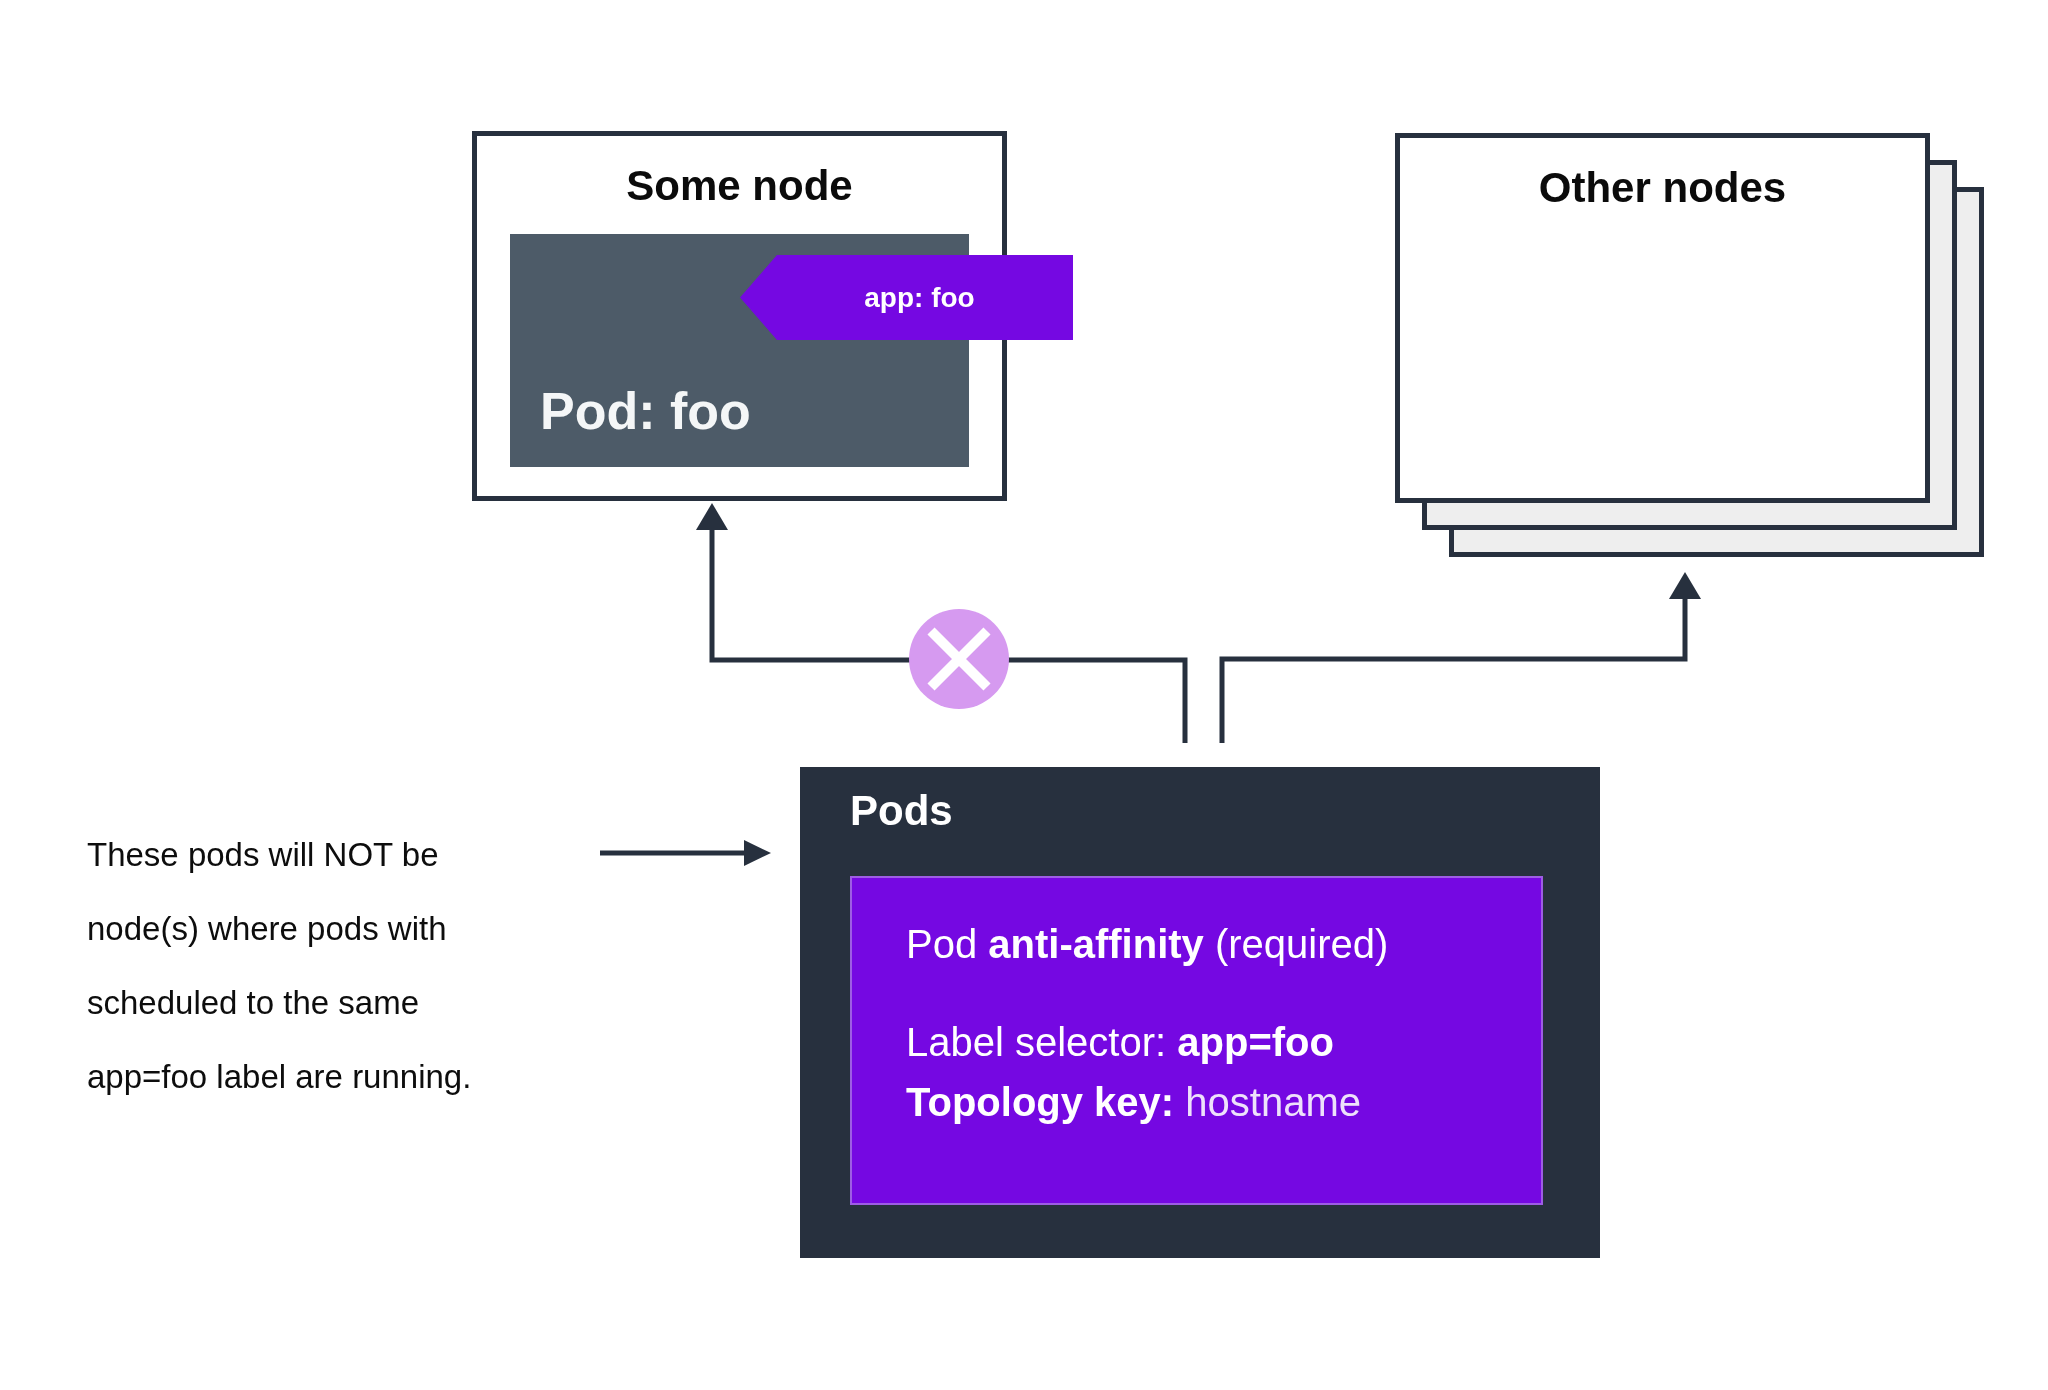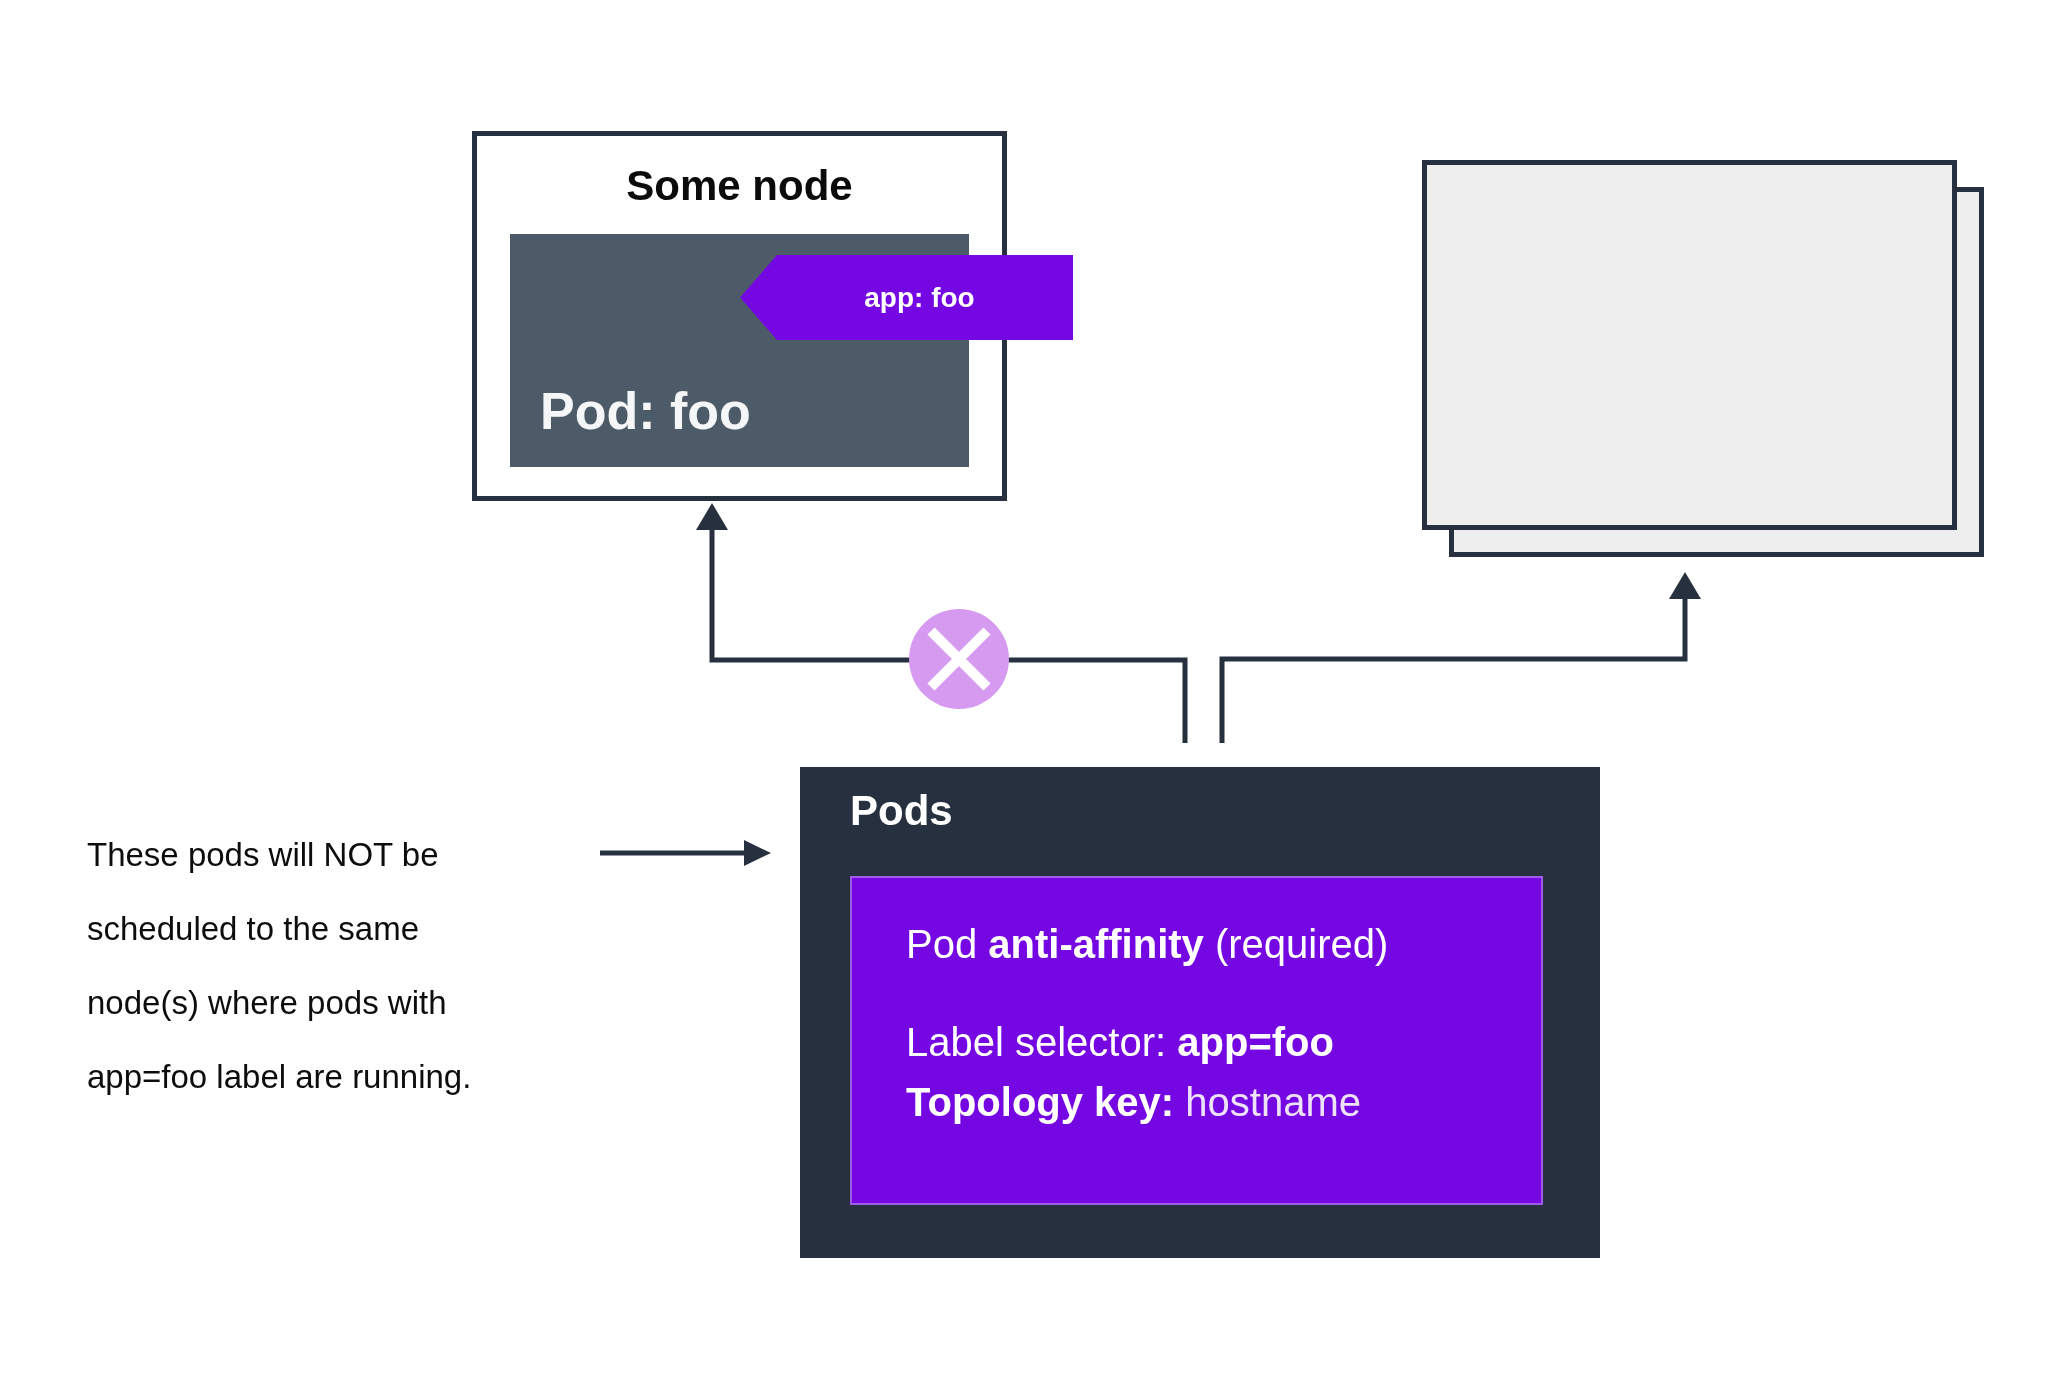--- a/index.html
+++ b/index.html
@@ -101,25 +101,28 @@
       <div class="pod-label">Pod: foo</div>
     </div>
   </div>
 
   <div class="tag">
     <span>app: foo</span>
   </div>
 
   <div class="stack-back stack-3"></div>
   <div class="stack-back stack-2"></div>
+  <div class="node-box other-nodes">
+    <div class="node-title">Other nodes</div>
+  </div>
 
   <div class="note">
     <div>These pods will NOT be</div>
+    <div>node(s) where pods with</div>
     <div>scheduled to the same</div>
-    <div>node(s) where pods with</div>
     <div>app=foo label are running.</div>
   </div>
 
   <div class="pods-box">
     <div class="pods-title">Pods</div>
     <div class="affinity-box">
       <p class="line1"><span>Pod </span><span class="b">anti-affinity</span><span> (required)</span></p>
       <p class="line2"><span>Label selector: </span><span class="b">app=foo</span></p>
       <p class="line3"><span class="b">Topology key: </span><span class="light">hostname</span></p>
     </div>

